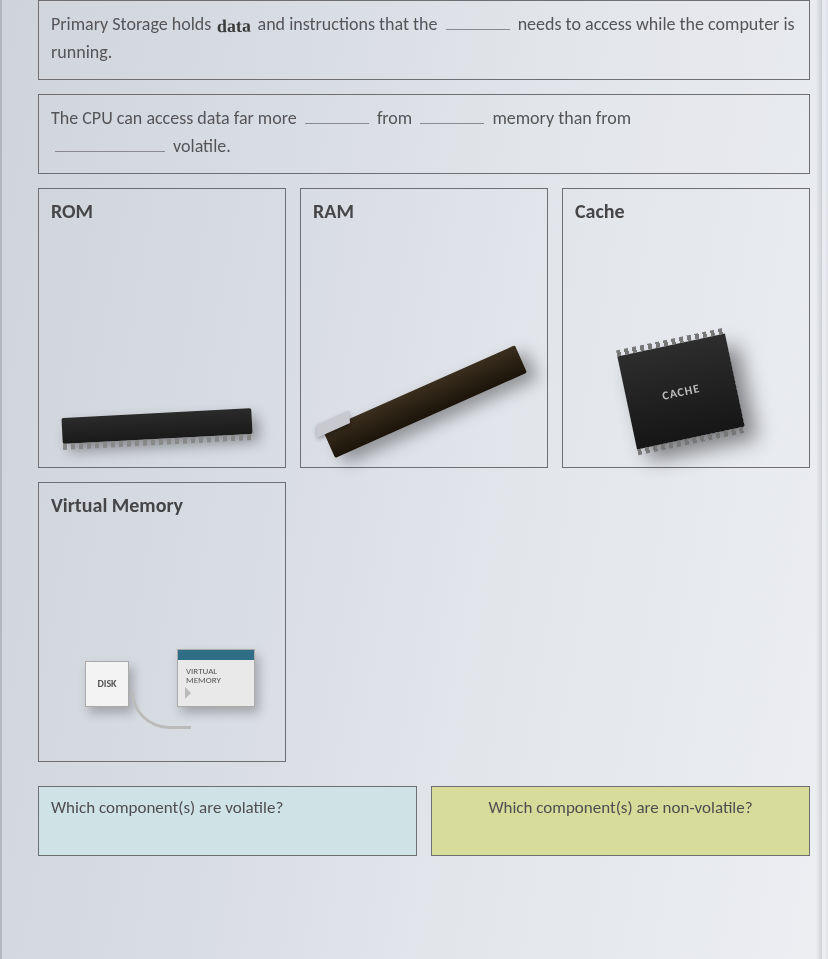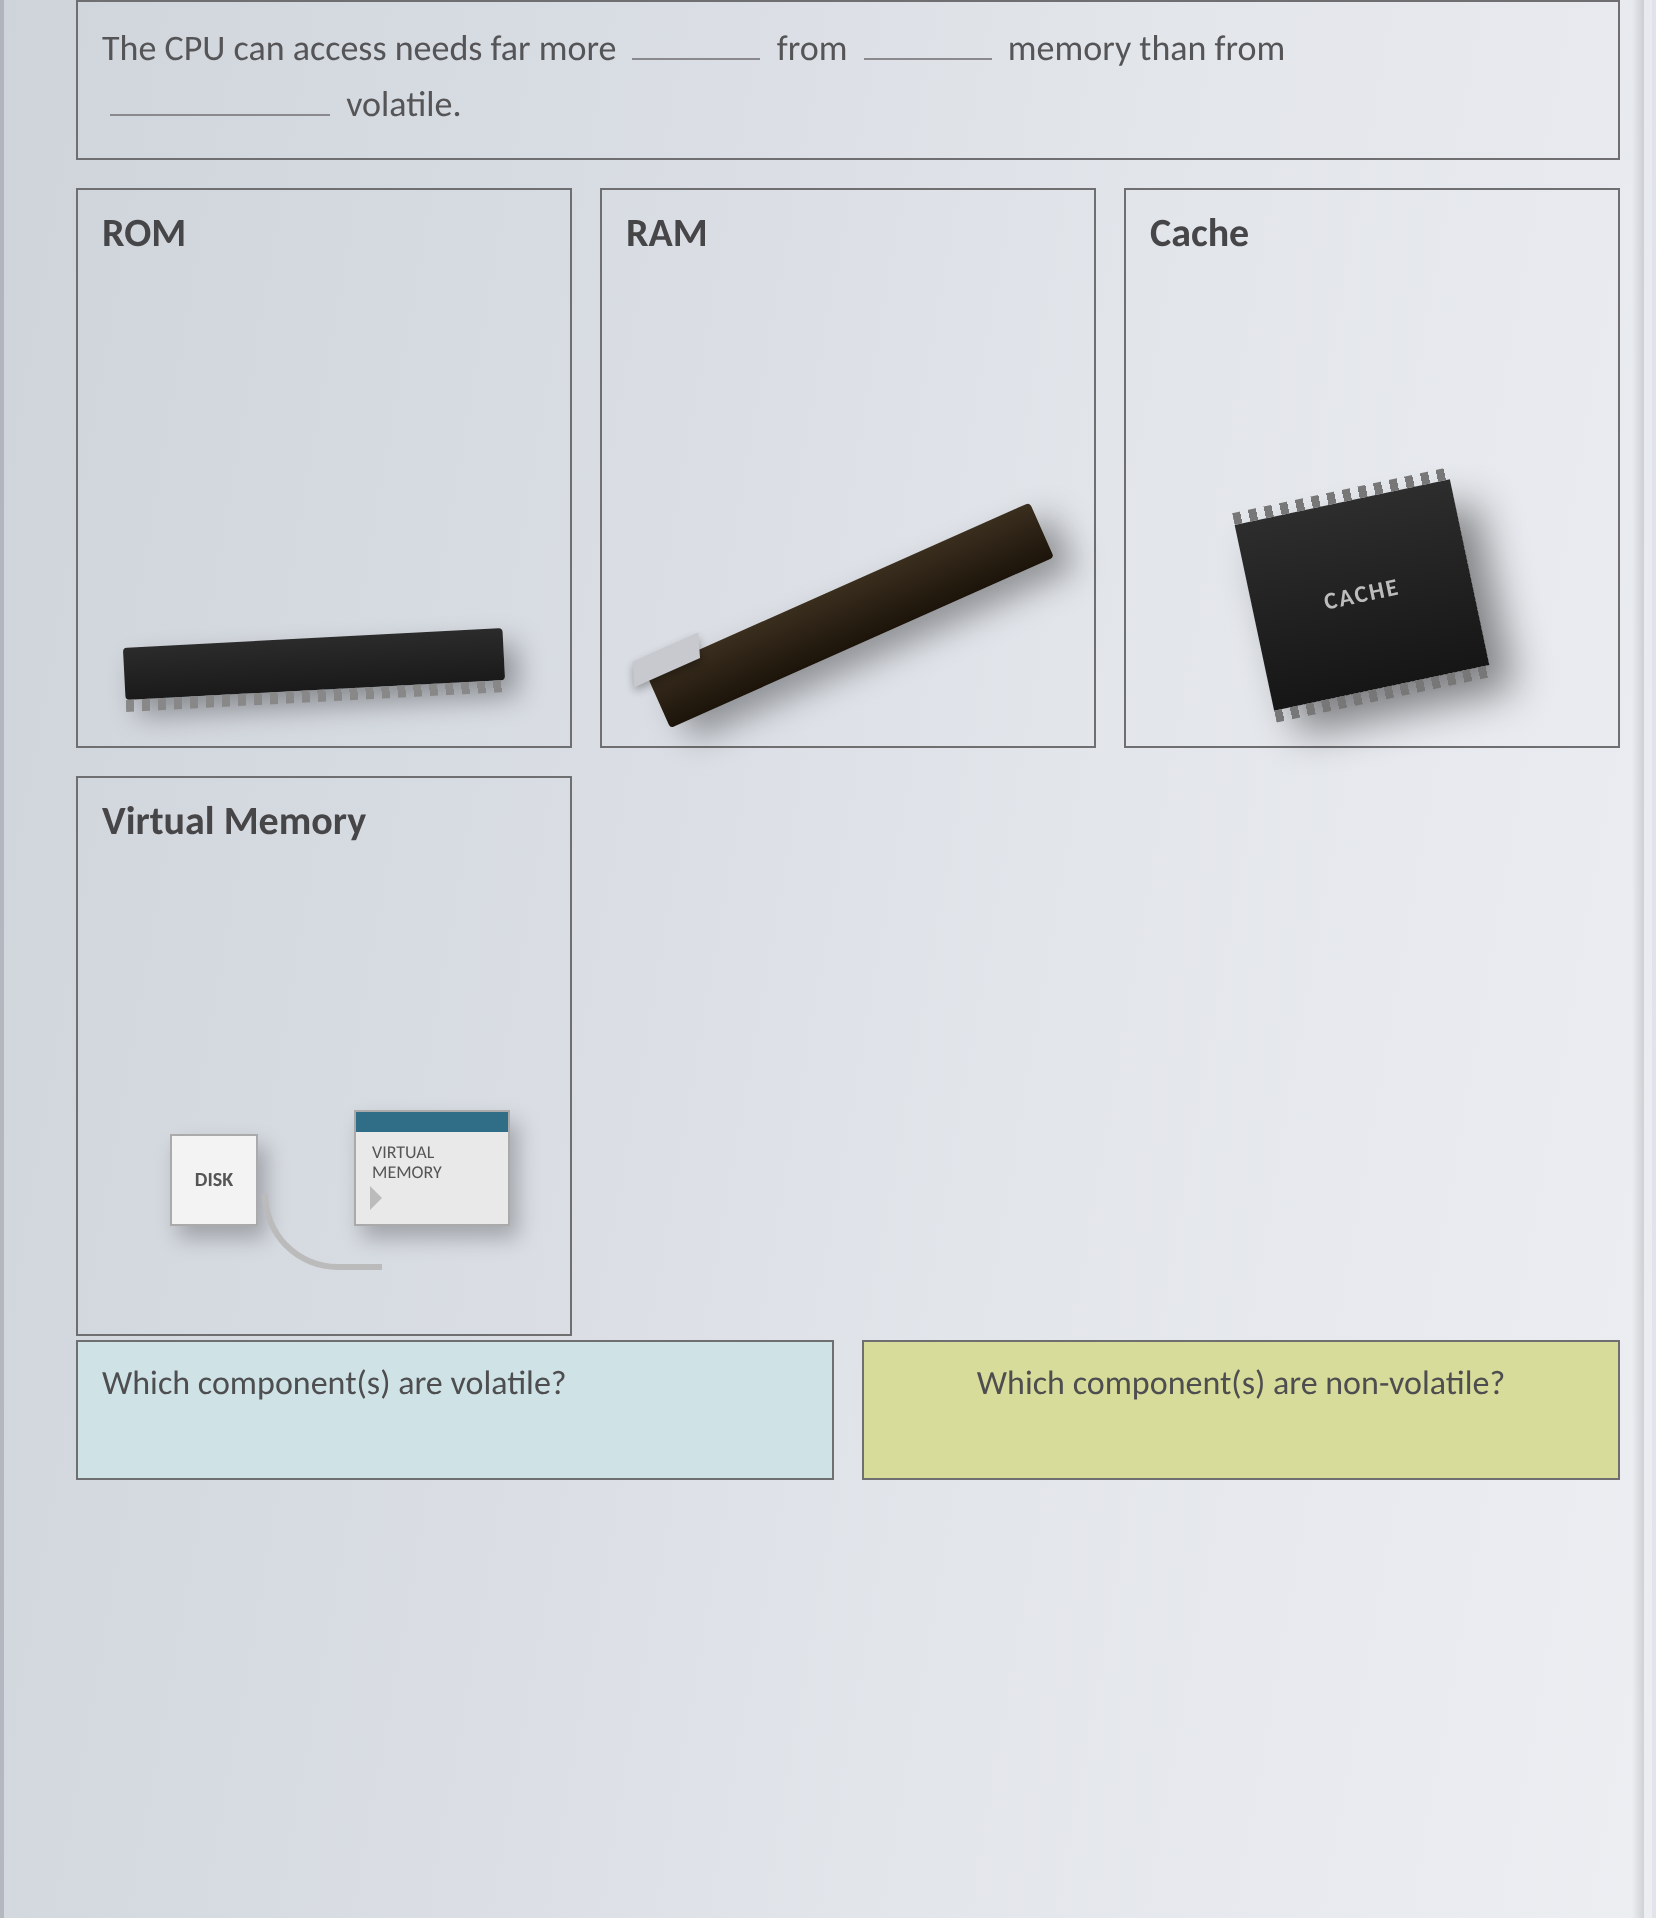--- a/index.html
+++ b/index.html
@@ -79,21 +79,21 @@
     display:flex;
     align-items:flex-end;
     justify-content:center;
     padding-bottom: 18px;
     padding-right: 10px;
   }
   .row2{
     display:grid;
     grid-template-columns: 1fr 1fr;
     gap:14px;
-    margin-top:2px;
+    margin-top:24px;
   }
   .qbox{
     border: 1.5px solid #6f6f72;
     padding: 10px 12px 22px 12px;
     font-size: 17px;
     color:#4e4e50;
     min-height: 70px;
   }
   .qbox.volatile   { background: #cfe3e6; }
   .qbox.nonvolatile{ background: #d8dc9a; text-align: center; }
@@ -185,23 +185,30 @@
     content:""; position:absolute; right:-6px; top:-4px;
     border:6px solid transparent; border-left-color:#bbb;
   }
 </style>
 </head>
 <body>
 
 <div class="page">
 
 
-
   <div class="box">
-    <span>The CPU can access needs far more </span>
+    <span>Primary Storage holds </span>
+    <span class="hand">data</span>
+    <span> and instructions that the </span>
+    <span class="blank"></span>
+    <span> needs to access while the computer is running.</span>
+  </div>
+
+  <div class="box">
+    <span>The CPU can access data far more </span>
     <span class="blank"></span>
     <span> from </span>
     <span class="blank"></span>
     <span> memory than from </span><br>
     <span class="blank" style="min-width:110px"></span>
     <span> volatile.</span>
   </div>
 
   <div class="grid">
 

